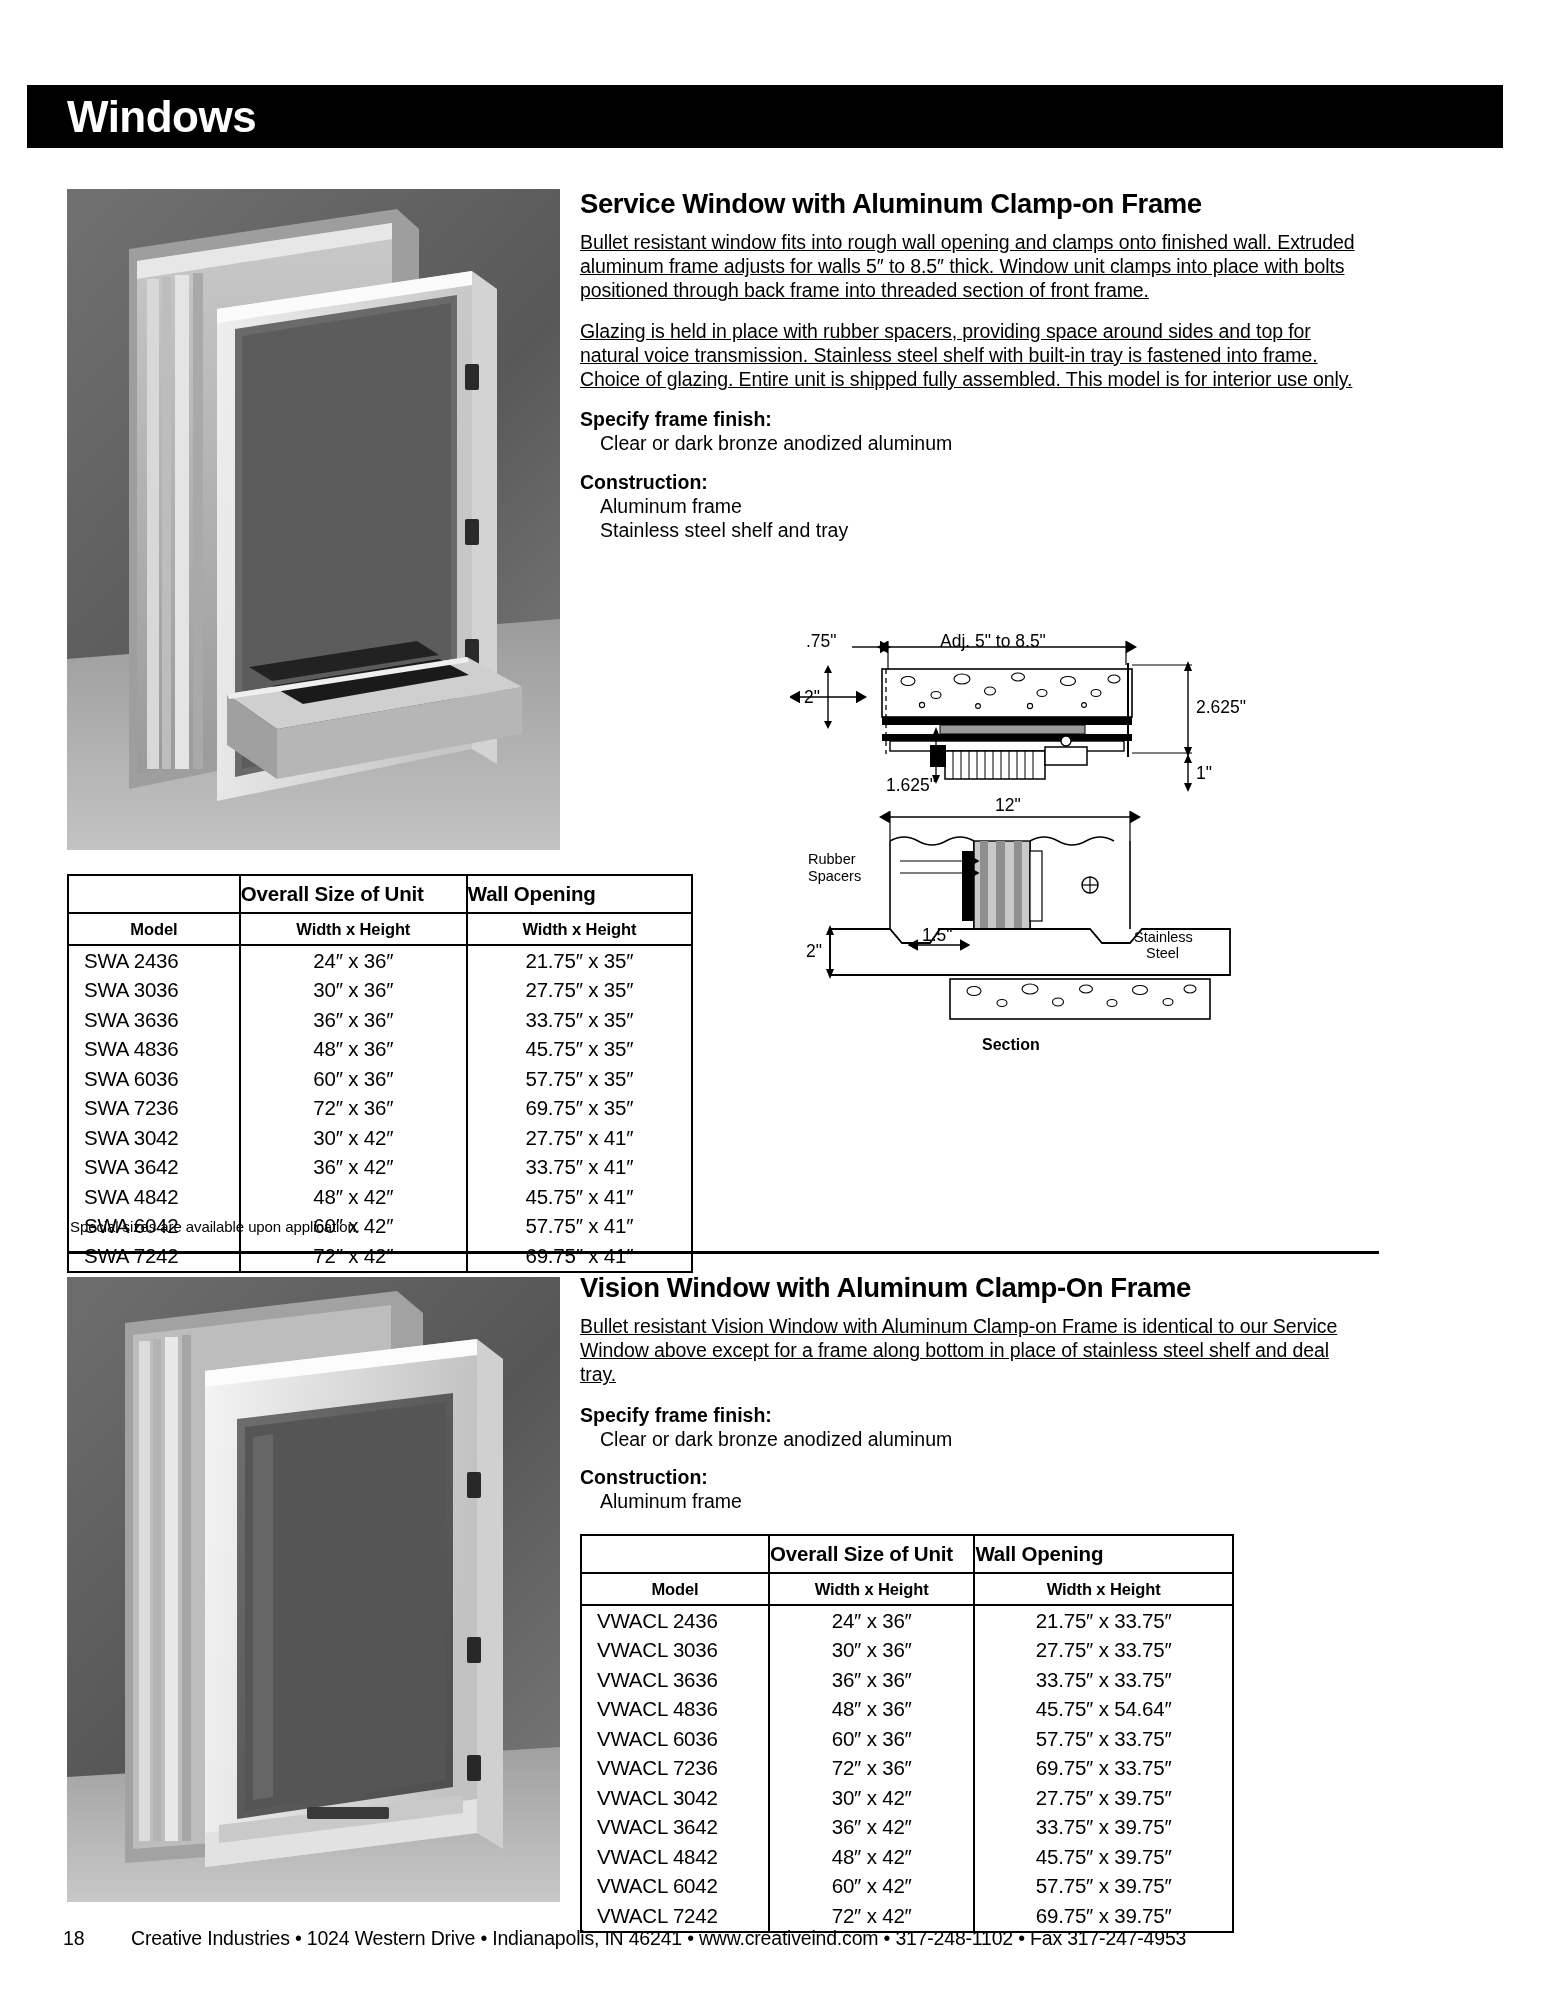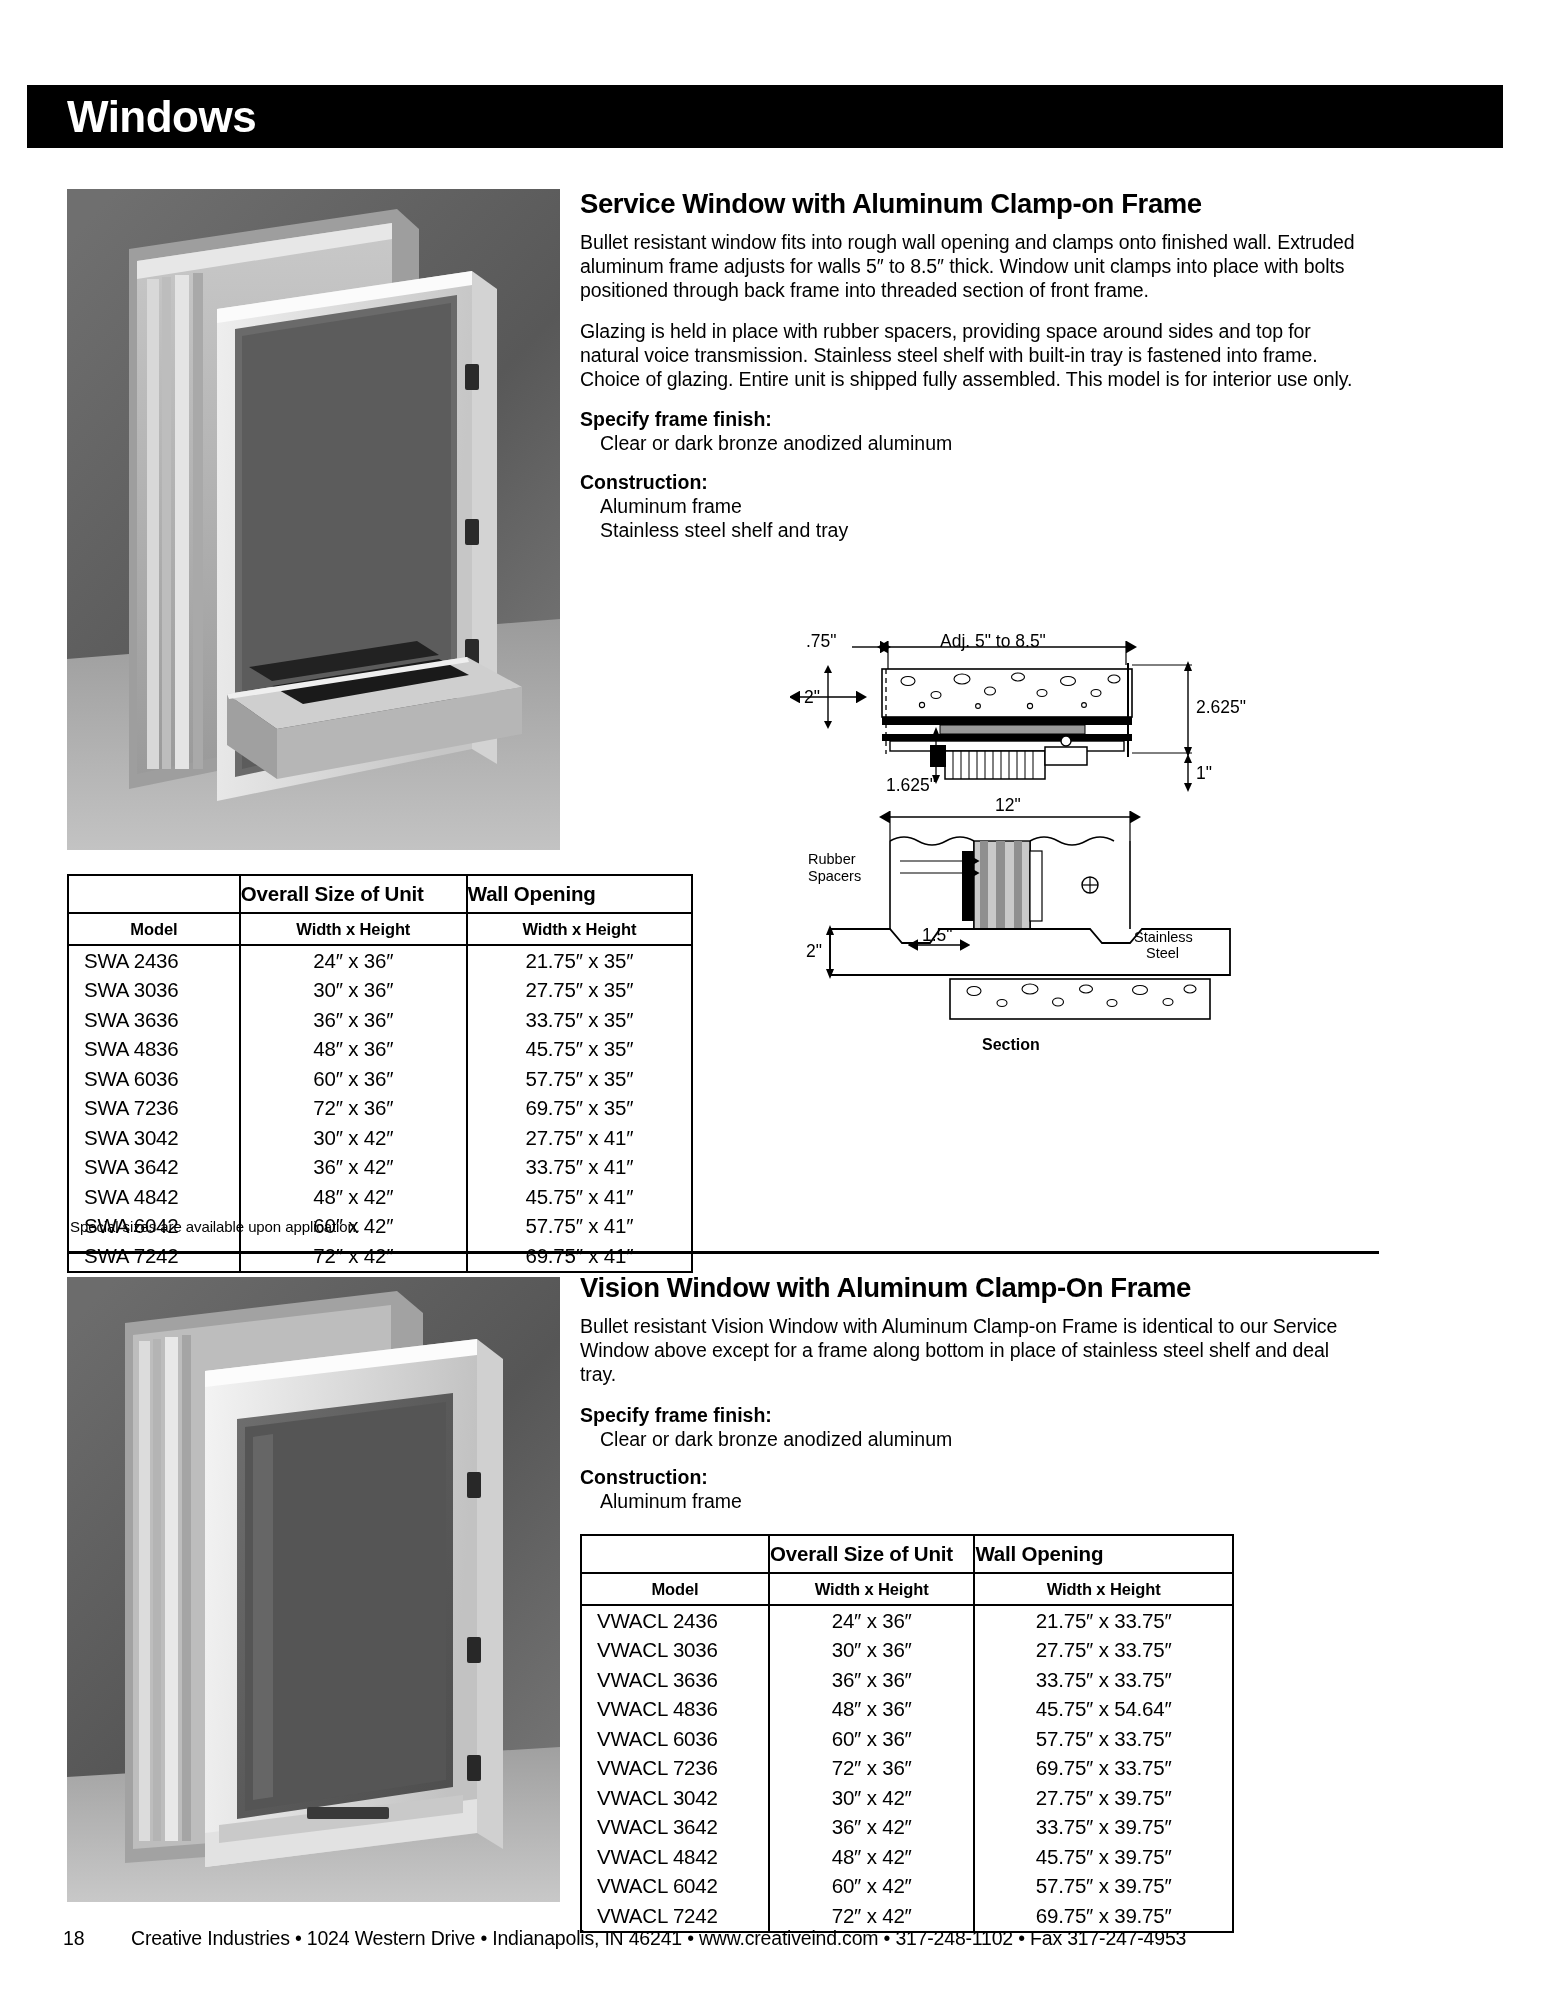--- a/index.html
+++ b/index.html
@@ -48,20 +48,21 @@
   .h2 {
     font-size: 27.5px;
     font-weight: bold;
     letter-spacing: -0.4px;
     line-height: 32px;
   }
   .body-p {
     font-size: 19.5px;
     line-height: 24.2px;
     letter-spacing: -0.1px;
+    text-decoration: underline;
   }
   .lbl-bold {
     font-size: 19.5px;
     font-weight: bold;
     line-height: 24.2px;
   }
   .lbl-indent {
     font-size: 19.5px;
     line-height: 24.2px;
     padding-left: 20px;

